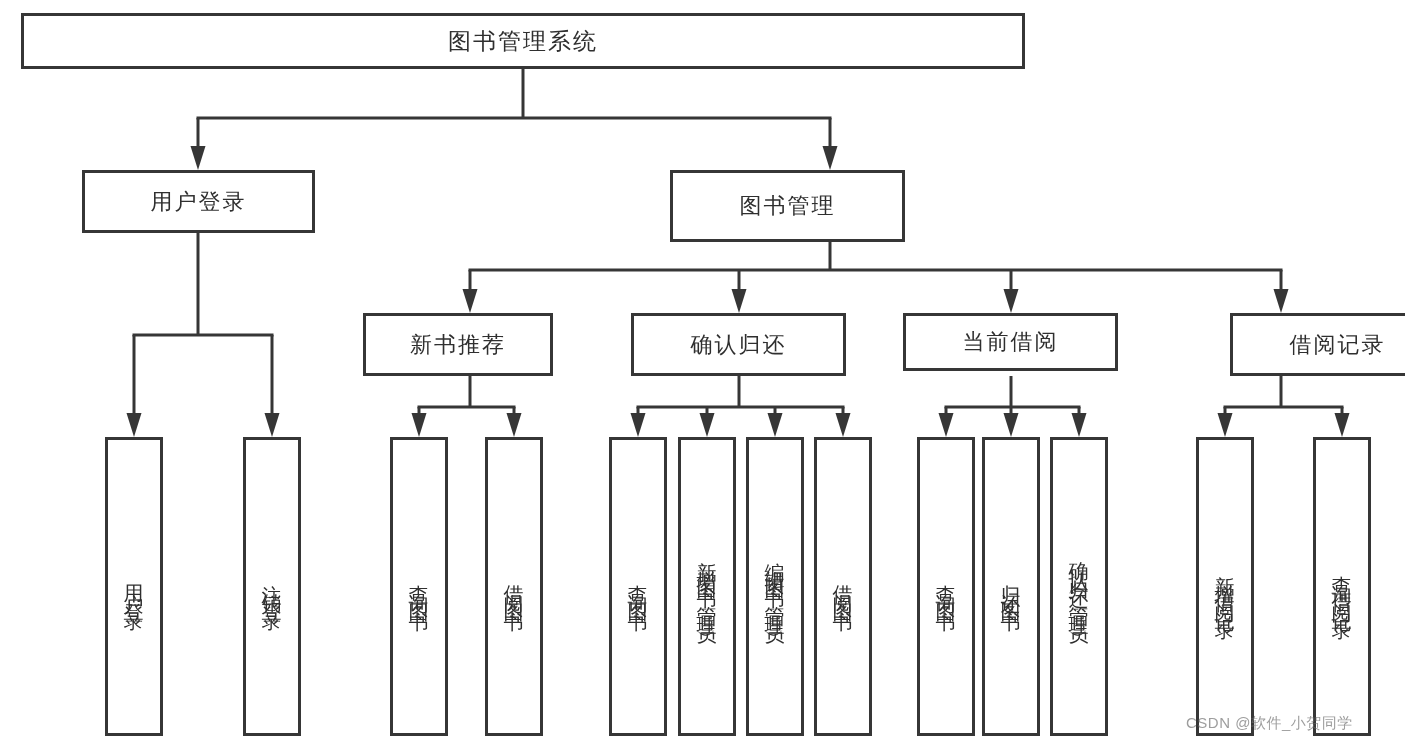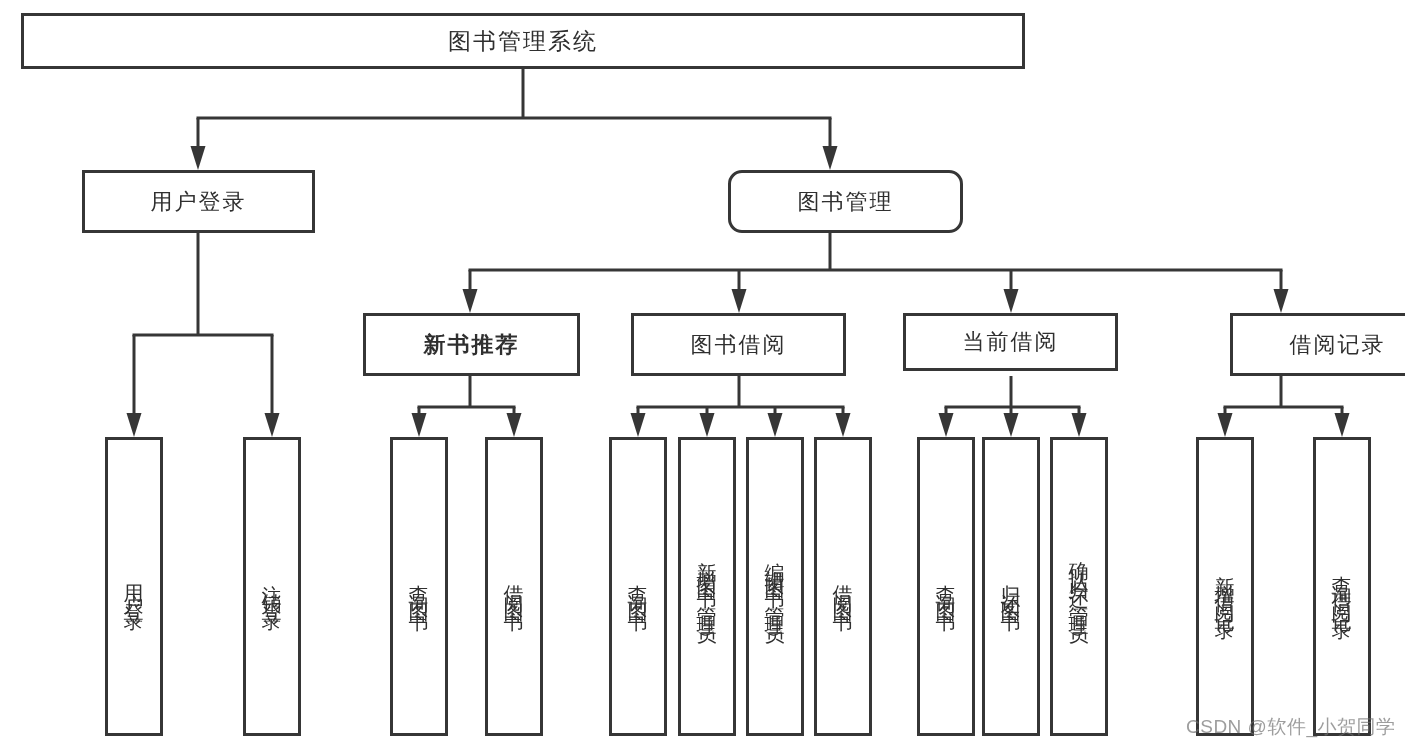--- a/index.html
+++ b/index.html
@@ -29,21 +29,21 @@
     writing-mode: vertical-rl;
     font-size: 20px;
     letter-spacing: 9px;
     line-height: 1;
   }
   .leaf { width: 58px; height: 299px; top: 437px; }
   .watermark {
     position: absolute;
     left: 1186px;
     top: 714px;
-    font-size: 19px;
+    font-size: 15px;
     letter-spacing: 0.5px;
     color: rgba(110,110,110,0.68);
     white-space: nowrap;
   }
 </style>
 </head>
 <body>
 
 <div class="canvas">
 
@@ -109,24 +109,24 @@
       <polygon points="1003.5,413 1018.5,413 1011,437"></polygon>
       <polygon points="1071.5,413 1086.5,413 1079,437"></polygon>
       <polygon points="1217.5,413 1232.5,413 1225,437"></polygon>
       <polygon points="1334.5,413 1349.5,413 1342,437"></polygon>
     </g>
   </svg>
 
   <div class="box h root-box" style="left:21px; top:13px; width:1004px; height:56px;">图书管理系统</div>
 
   <div class="box h" style="left:82px; top:170px; width:233px; height:63px;">用户登录</div>
-  <div class="box h" style="left:728px; top:170px; width:235px; height:63px;border-radius:14px;">图书管理</div>
+  <div class="box h" style="left:670px; top:170px; width:235px; height:72px;">图书管理</div>
 
-  <div class="box h" style="left:363px; top:313px; width:217px; height:63px;font-weight:bold;">新书推荐</div>
-  <div class="box h" style="left:631px; top:313px; width:215px; height:63px;">图书借阅</div>
+  <div class="box h" style="left:363px; top:313px; width:190px; height:63px;">新书推荐</div>
+  <div class="box h" style="left:631px; top:313px; width:215px; height:63px;">确认归还</div>
   <div class="box h" style="left:903px; top:313px; width:215px; height:58px;">当前借阅</div>
   <div class="box h" style="left:1230px; top:313px; width:215px; height:63px;">借阅记录</div>
 
   <div class="box v leaf" style="left:105px;">用户登录</div>
   <div class="box v leaf" style="left:243px;">注销登录</div>
 
   <div class="box v leaf" style="left:390px;">查询图书</div>
   <div class="box v leaf" style="left:485px;">借阅图书</div>
 
   <div class="box v leaf" style="left:609px;">查询图书</div>

